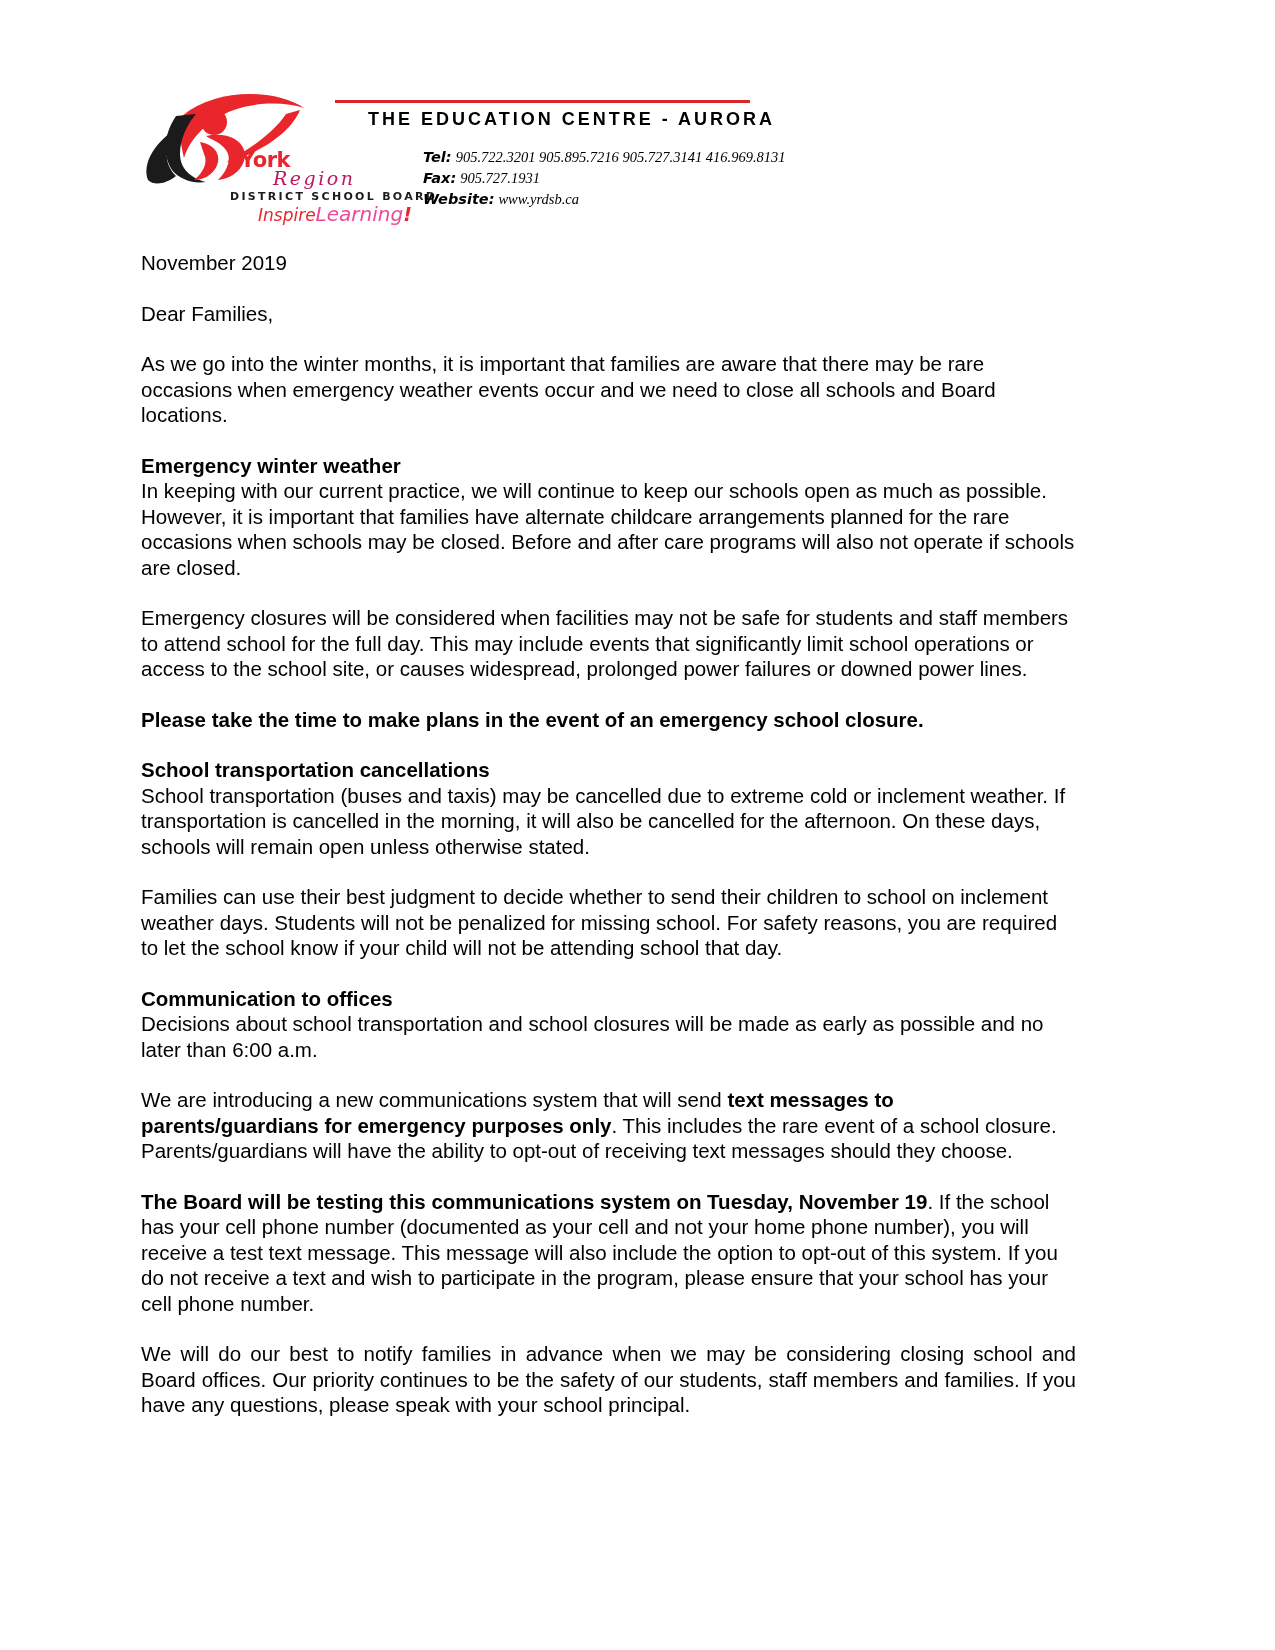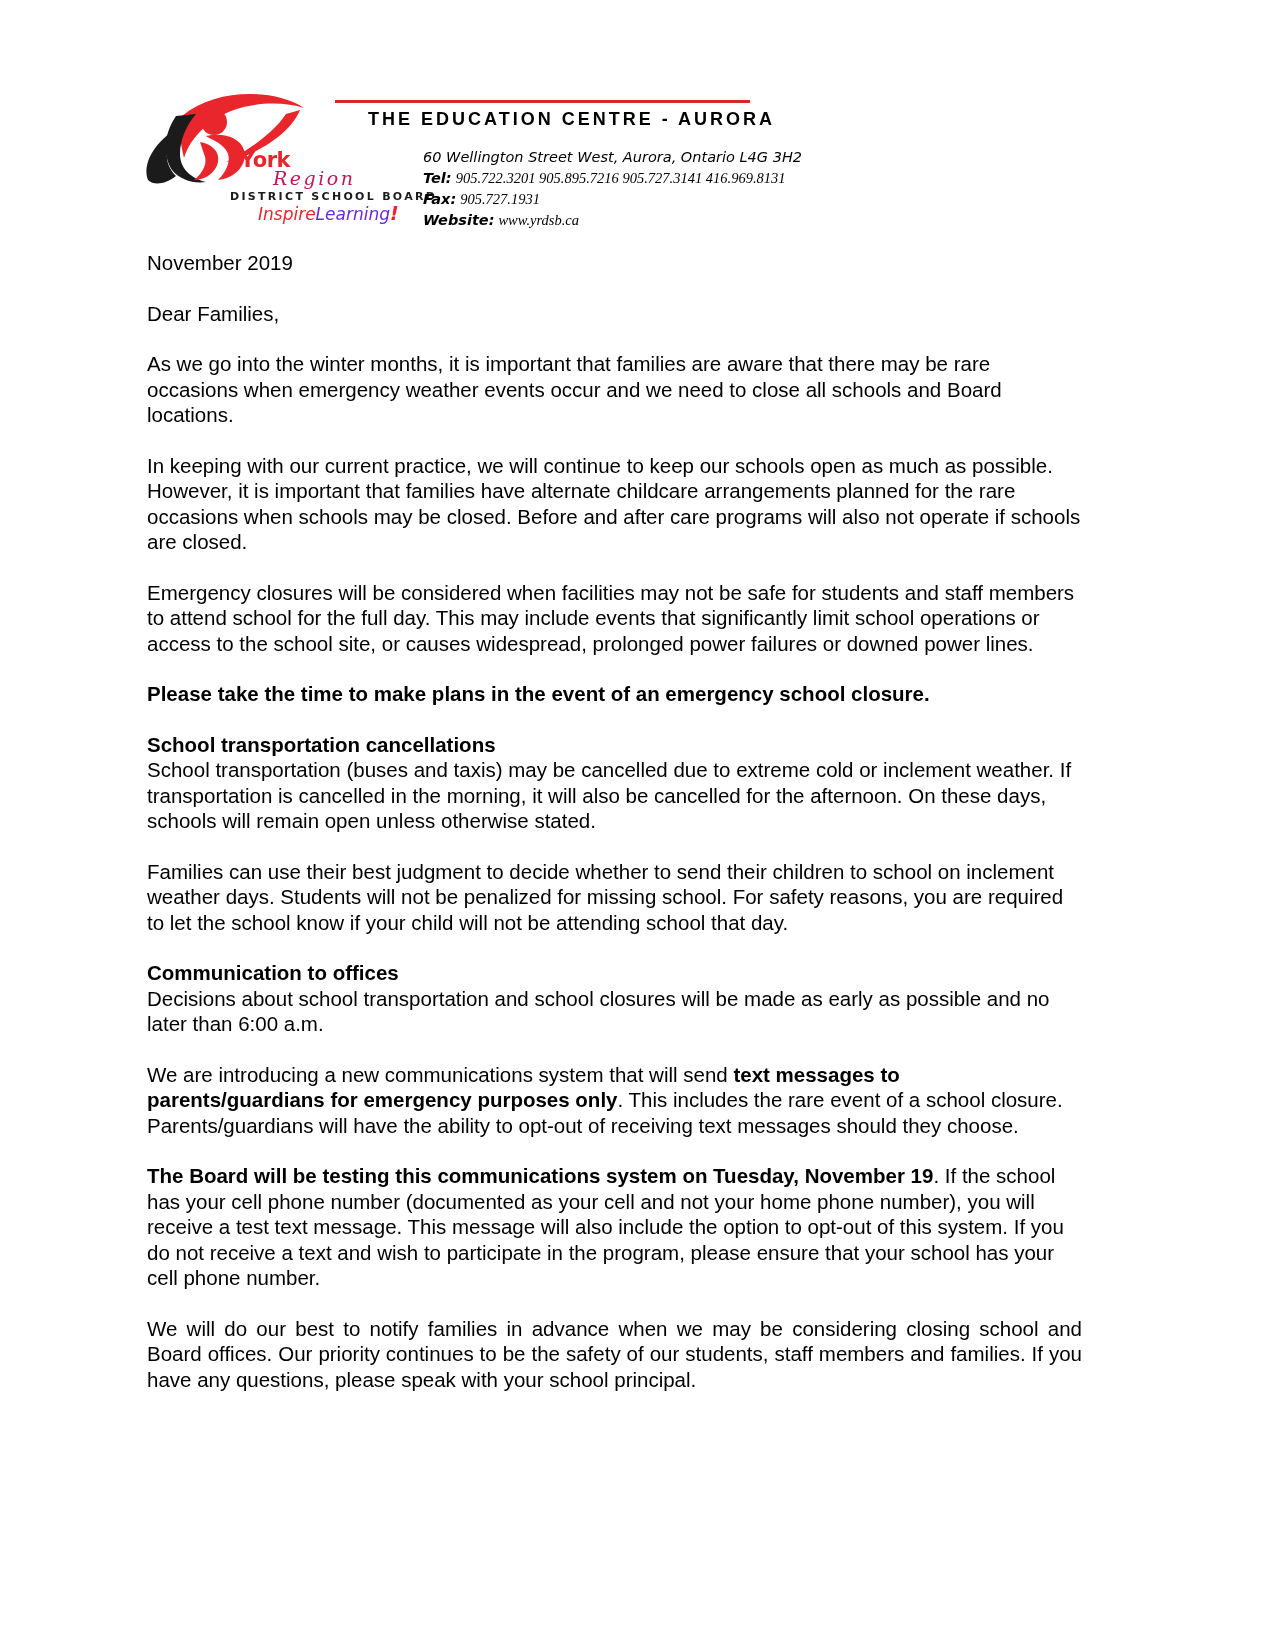--- a/index.html
+++ b/index.html
@@ -97,22 +97,22 @@
   .wm-inspire .i1 {
     font-family: "DejaVu Sans", sans-serif;
     font-weight: normal;
     font-style: italic;
     font-size: 17px;
     color: #E8262B;
   }
   .wm-inspire .i2 {
     font-family: "DejaVu Sans", sans-serif;
     font-style: italic;
-    font-size: 17px;
-    color: #6d28d9;
+    font-size: 20px;
+    color: #ec4899;
   }
   .wm-inspire .i3 {
     font-family: "DejaVu Sans", sans-serif;
     font-weight: bold;
     font-style: italic;
     font-size: 19px;
     color: #E8262B;
   }
 
   .addr-block {
@@ -161,21 +161,20 @@
   
   .body-copy {
     position: absolute;
     left: 141px;
     top: 250px;
     width: 935px;
     font-family: "Liberation Sans", sans-serif;
     font-size: 20.5px;
     line-height: 25.5px;
     color: #000000;
-    margin-left: 6px;
   }
   .body-copy p {
     margin: 0 0 25px 0;
   }
   .body-copy h3 {
     margin: 0;
     font-size: 20.5px;
     line-height: 25.5px;
     font-weight: bold;
   }
@@ -216,36 +215,36 @@
 
       <div class="wm-inspire">
         <span class="i1">Inspire</span><span class="i2">Learning</span><span class="i3">!</span>
       </div>
     </div>
 
     <div class="addr-block">
       <div class="red-rule"></div>
       <div class="centre-title">THE EDUCATION CENTRE - AURORA</div>
       <div class="addr-lines">
-        <span class="ln">60 Wellington Street West, Aurora, Ontario L4G 3H2</span>
         <span class="ln"><span class="lbl">Tel:</span><span class="val">905.722.3201  905.895.7216   905.727.3141    416.969.8131</span></span>
         <span class="ln"><span class="lbl">Fax:</span><span class="val">905.727.1931</span></span>
         <span class="ln"><span class="lbl">Website:</span><span class="val">www.yrdsb.ca</span></span>
       </div>
     </div>
   </div>
 
   <div class="body-copy">
 
     <p>November 2019</p>
 
     <p>Dear Families,</p>
 
     <p>As we go into the winter months, it is important that families are aware that there may be rare occasions when emergency weather events occur and we need to close all schools and Board locations.</p>
 
+    <h3>Emergency winter weather</h3>
     <p>In keeping with our current practice, we will continue to keep our schools open as much as possible. However, it is important that families have alternate childcare arrangements planned for the rare occasions when schools may be closed. Before and after care programs will also not operate if schools are closed.</p>
 
     <p>Emergency closures will be considered when facilities may not be safe for students and staff members to attend school for the full day. This may include events that significantly limit school operations or access to the school site, or causes widespread, prolonged power failures or downed power lines.</p>
 
     <p><strong>Please take the time to make plans in the event of an emergency school closure.</strong></p>
 
     <h3>School transportation cancellations</h3>
     <p>School transportation (buses and taxis) may be cancelled due to extreme cold or inclement weather. If transportation is cancelled in the morning, it will also be cancelled for the afternoon. On these days, schools will remain open unless otherwise stated.</p>
 
     <p>Families can use their best judgment to decide whether to send their children to school on inclement weather days. Students will not be penalized for missing school. For safety reasons, you are required to let the school know if your child will not be attending school that day.</p>

